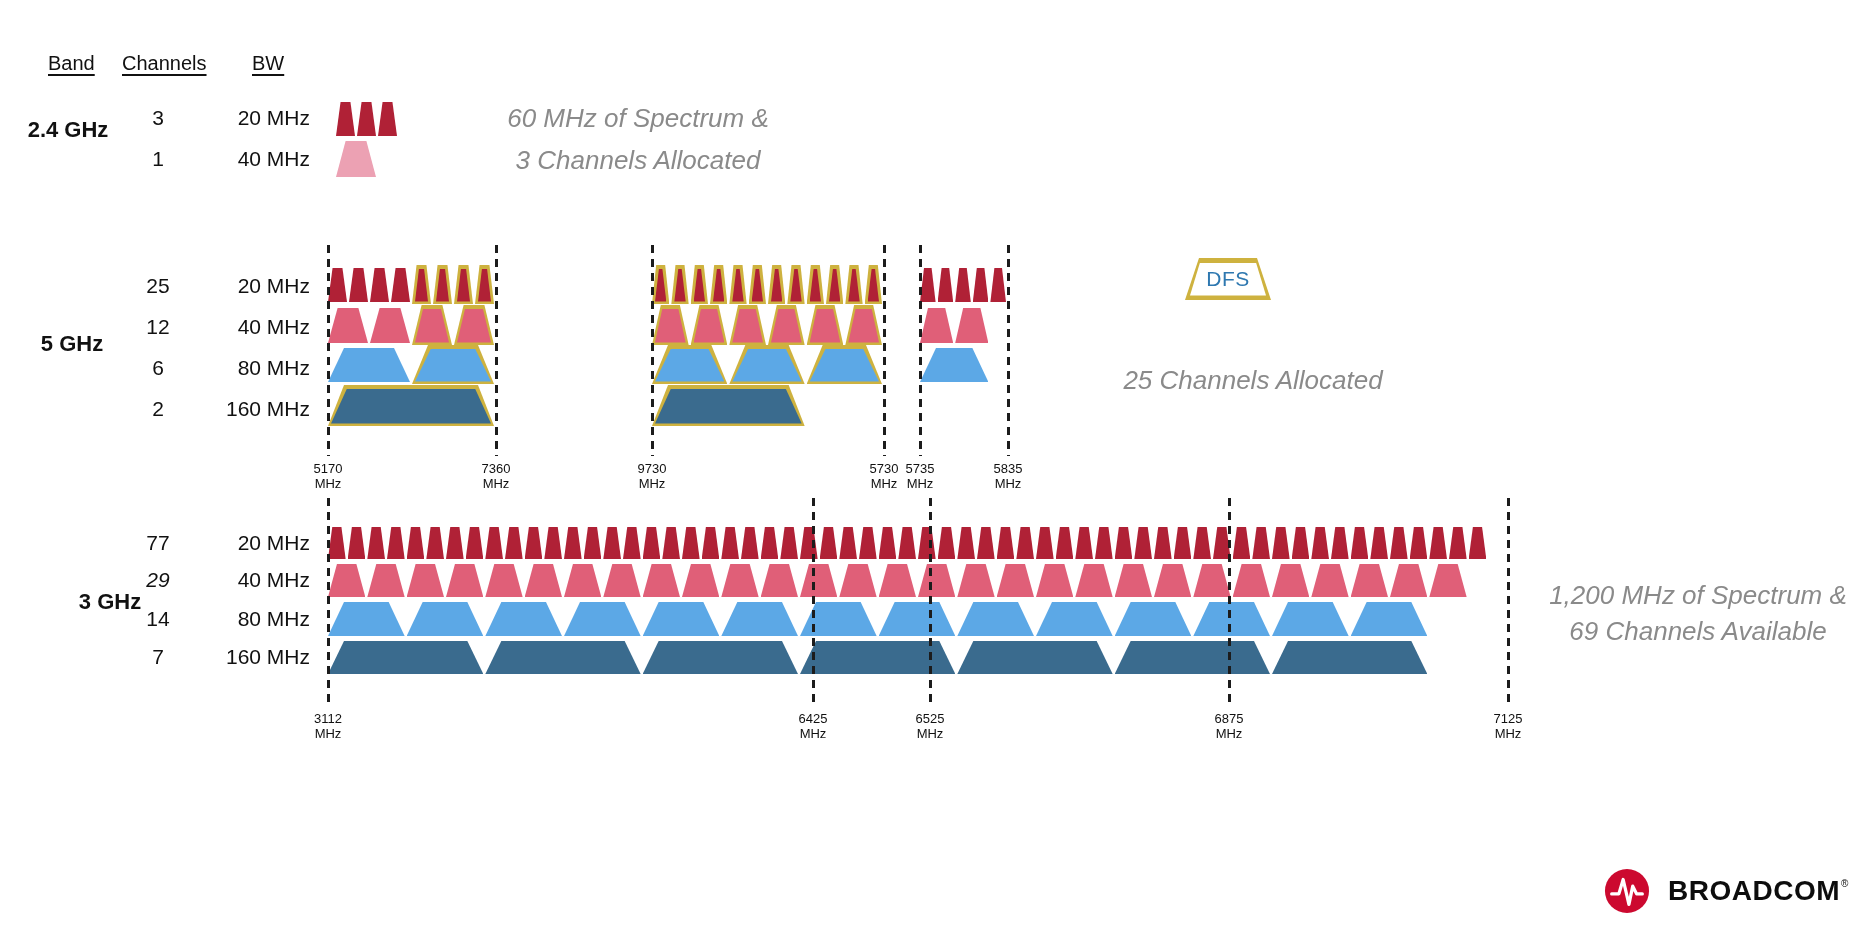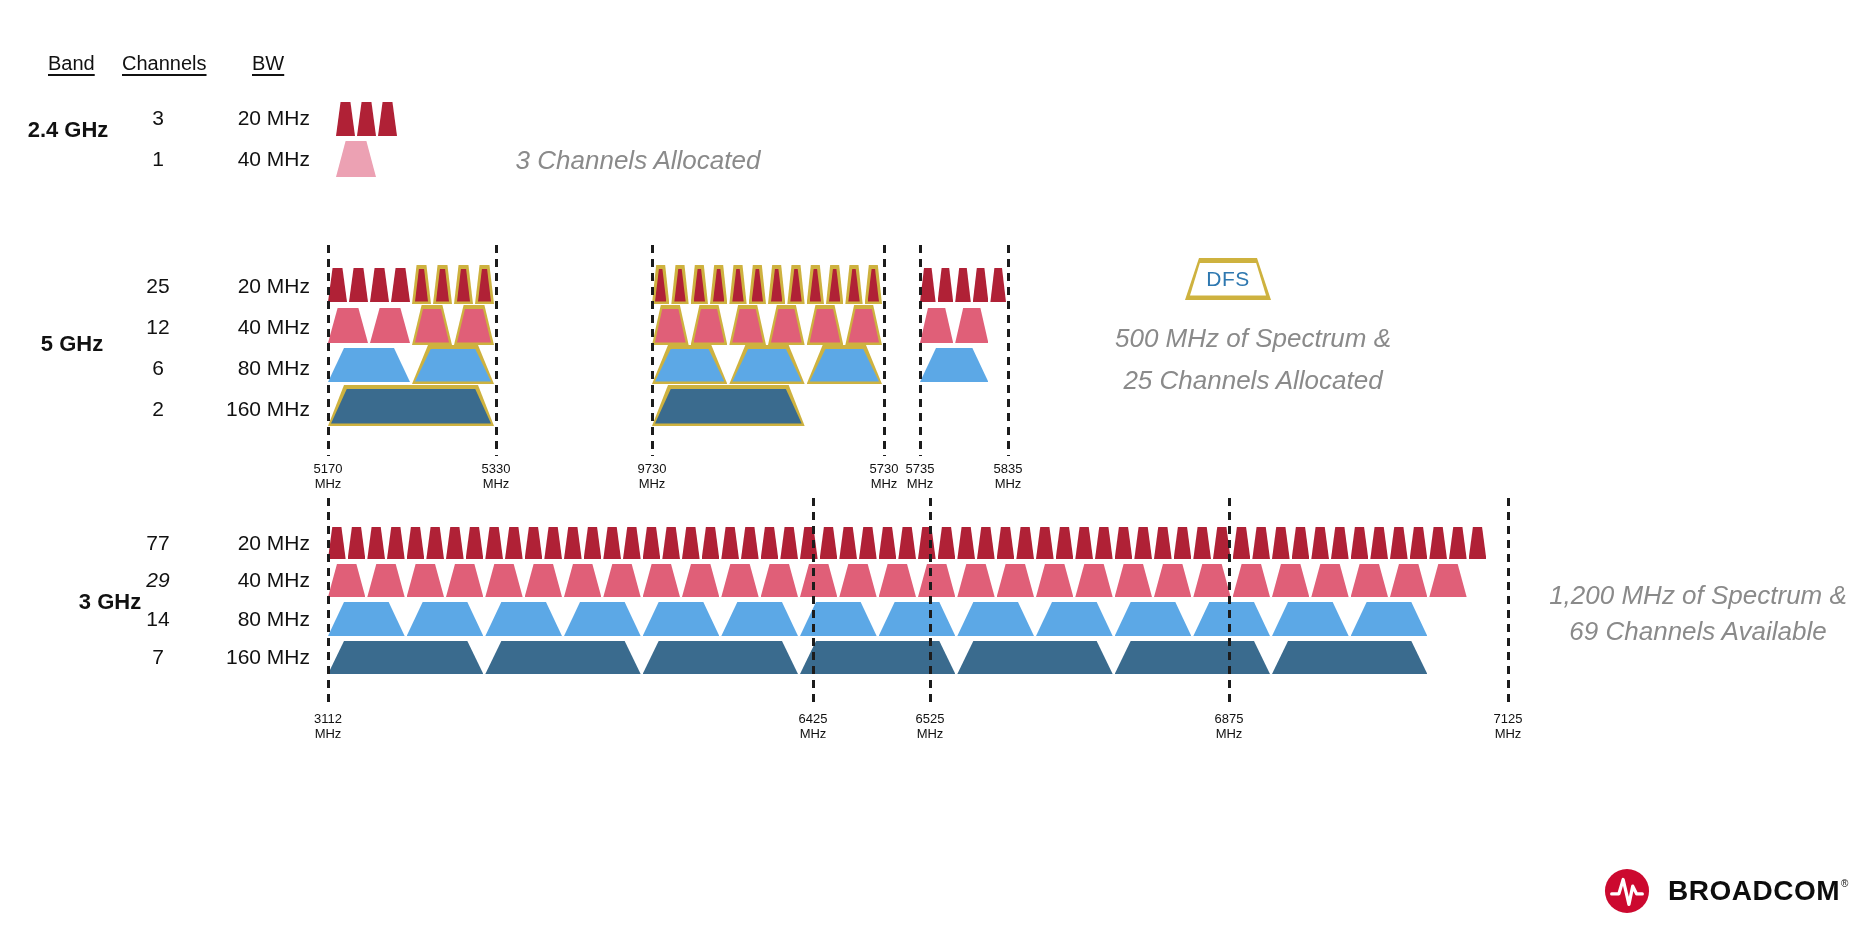--- a/index.html
+++ b/index.html
@@ -75,20 +75,21 @@
 
 <div class="bandname" style="left: -12px; top: 116px;">2.4 GHz</div>
     <div class="rowlab cnt" style="top: 105px;">3</div>
     <div class="rowlab bwl" style="top: 105px;">20 MHz</div>
     <div class="rowlab cnt" style="top: 146px;">1</div>
     <div class="rowlab bwl" style="top: 146px;">40 MHz</div>
     <div class="blk" style="left: 336px; top: 102px; width: 19px; height: 34px; background: rgb(176, 33, 54); clip-path: polygon(4.56px 0px, calc(100% - 4.56px) 0px, 100% 100%, 0px 100%);"></div>
     <div class="blk" style="left: 357px; top: 102px; width: 19px; height: 34px; background: rgb(176, 33, 54); clip-path: polygon(4.56px 0px, calc(100% - 4.56px) 0px, 100% 100%, 0px 100%);"></div>
     <div class="blk" style="left: 378px; top: 102px; width: 19px; height: 34px; background: rgb(176, 33, 54); clip-path: polygon(4.56px 0px, calc(100% - 4.56px) 0px, 100% 100%, 0px 100%);"></div>
     <div class="blk" style="left: 336px; top: 141px; width: 40px; height: 36px; background: rgb(236, 161, 179); clip-path: polygon(9.6px 0px, calc(100% - 9.6px) 0px, 100% 100%, 0px 100%);"></div>
+    <div class="note" style="left: 468px; top: 102px; width: 340px;">60 MHz of Spectrum &amp;</div>
     <div class="note" style="left: 468px; top: 144px; width: 340px;">3 Channels Allocated</div>
     <div class="bandname" style="left: -8px; top: 330px;">5 GHz</div>
     <div class="rowlab cnt" style="top: 273px;">25</div>
     <div class="rowlab bwl" style="top: 273px;">20 MHz</div>
     <div class="rowlab cnt" style="top: 314px;">12</div>
     <div class="rowlab bwl" style="top: 314px;">40 MHz</div>
     <div class="rowlab cnt" style="top: 355px;">6</div>
     <div class="rowlab bwl" style="top: 355px;">80 MHz</div>
     <div class="rowlab cnt" style="top: 396px;">2</div>
     <div class="rowlab bwl" style="top: 396px;">160 MHz</div>
@@ -123,21 +124,21 @@
     <div class="blk" style="left: 328px; top: 385px; width: 166px; height: 41px; background: rgb(206, 178, 63); clip-path: polygon(16px 0px, calc(100% - 16px) 0px, 100% 100%, 0px 100%);">
       <div class="blk-inner" style="inset: 3.5px 3px 2.5px; background: rgb(58, 107, 142); clip-path: polygon(16px 0px, calc(100% - 16px) 0px, 100% 100%, 0px 100%);"></div>
     </div>
     <div class="dash" style="left: 326.5px; top: 245px; height: 211px;"></div>
     <div class="ticklab" style="left: 300px; top: 462px;">
       <div>5170</div>
       <div>MHz</div>
     </div>
     <div class="dash" style="left: 494.5px; top: 245px; height: 211px;"></div>
     <div class="ticklab" style="left: 468px; top: 462px;">
-      <div>5330</div>
+      <div>7360</div>
       <div>MHz</div>
     </div>
     <div class="blk" style="left: 652px; top: 265px; width: 17.3333px; height: 39px; background: rgb(206, 178, 63); clip-path: polygon(4.16px 0px, calc(100% - 4.16px) 0px, 100% 100%, 0px 100%);">
       <div class="blk-inner" style="inset: 3.5px 3px 2.5px; background: rgb(176, 33, 54); clip-path: polygon(4px 0px, calc(100% - 4px) 0px, 100% 100%, 0px 100%);"></div>
     </div>
     <div class="blk" style="left: 671.333px; top: 265px; width: 17.3333px; height: 39px; background: rgb(206, 178, 63); clip-path: polygon(4.16px 0px, calc(100% - 4.16px) 0px, 100% 100%, 0px 100%);">
       <div class="blk-inner" style="inset: 3.5px 3px 2.5px; background: rgb(176, 33, 54); clip-path: polygon(4px 0px, calc(100% - 4px) 0px, 100% 100%, 0px 100%);"></div>
     </div>
     <div class="blk" style="left: 690.667px; top: 265px; width: 17.3333px; height: 39px; background: rgb(206, 178, 63); clip-path: polygon(4.16px 0px, calc(100% - 4.16px) 0px, 100% 100%, 0px 100%);">
       <div class="blk-inner" style="inset: 3.5px 3px 2.5px; background: rgb(176, 33, 54); clip-path: polygon(4px 0px, calc(100% - 4px) 0px, 100% 100%, 0px 100%);"></div>
@@ -220,21 +221,20 @@
     <div class="dash" style="left: 918.5px; top: 245px; height: 211px;"></div>
     <div class="ticklab" style="left: 892px; top: 462px;">
       <div>5735</div>
       <div>MHz</div>
     </div>
     <div class="dash" style="left: 1006.5px; top: 245px; height: 211px;"></div>
     <div class="ticklab" style="left: 980px; top: 462px;">
       <div>5835</div>
       <div>MHz</div>
     </div>
-    <div class="note" style="left: 1083px; top: 322px; width: 340px;">500 MHz of Spectrum &amp;</div>
     <div class="note" style="left: 1083px; top: 364px; width: 340px;">25 Channels Allocated</div>
     <div class="bandname" style="left: 30px; top: 588px;">3 GHz</div>
     <div class="rowlab cnt" style="top: 530px;">77</div>
     <div class="rowlab bwl" style="top: 530px;">20 MHz</div>
     <div class="rowlab cnt" style="top: 567px; font-style: italic;">29</div>
     <div class="rowlab bwl" style="top: 567px;">40 MHz</div>
     <div class="rowlab cnt" style="top: 606px;">14</div>
     <div class="rowlab bwl" style="top: 606px;">80 MHz</div>
     <div class="rowlab cnt" style="top: 644px;">7</div>
     <div class="rowlab bwl" style="top: 644px;">160 MHz</div>

